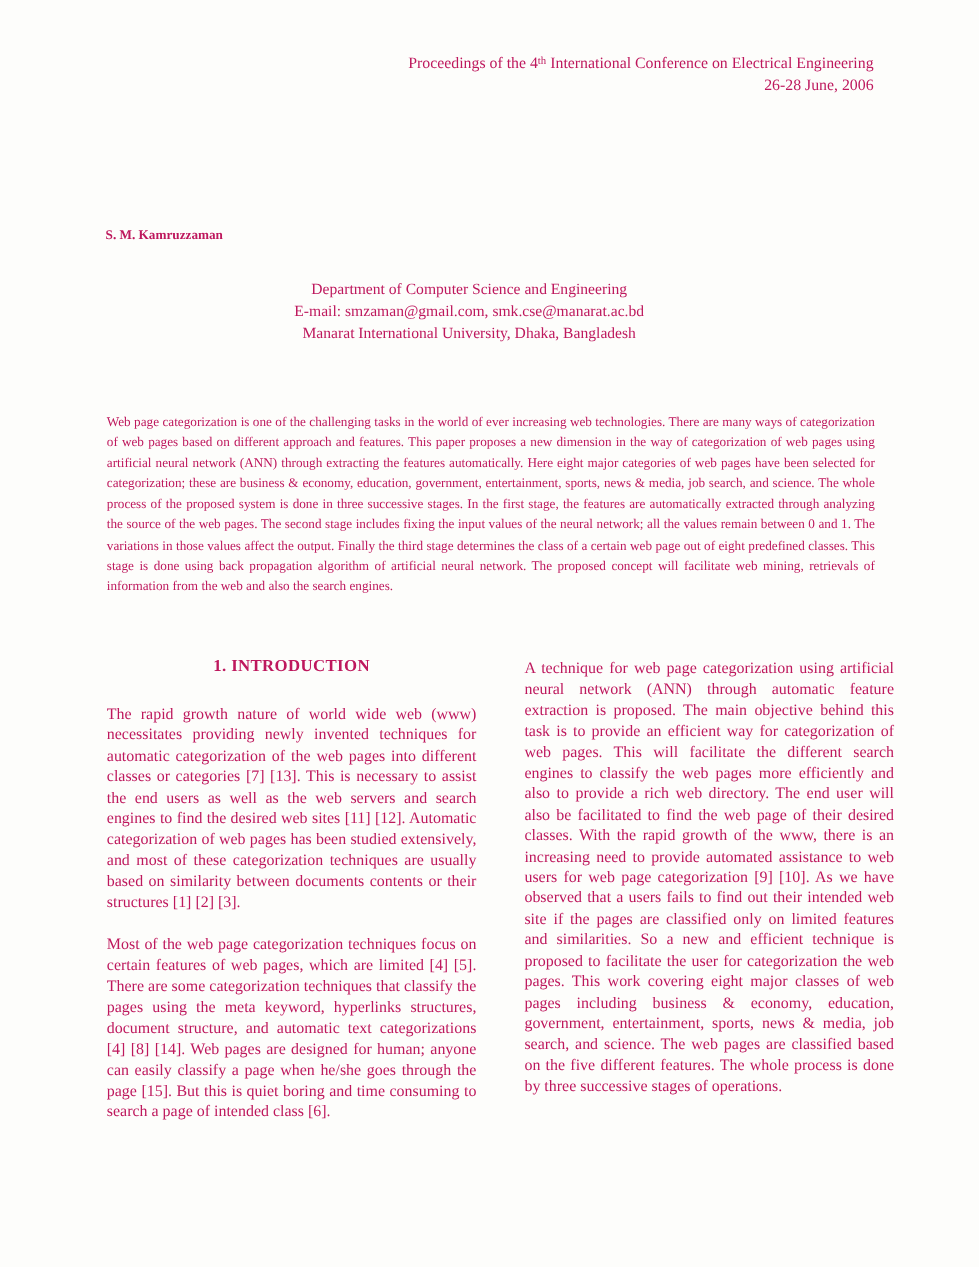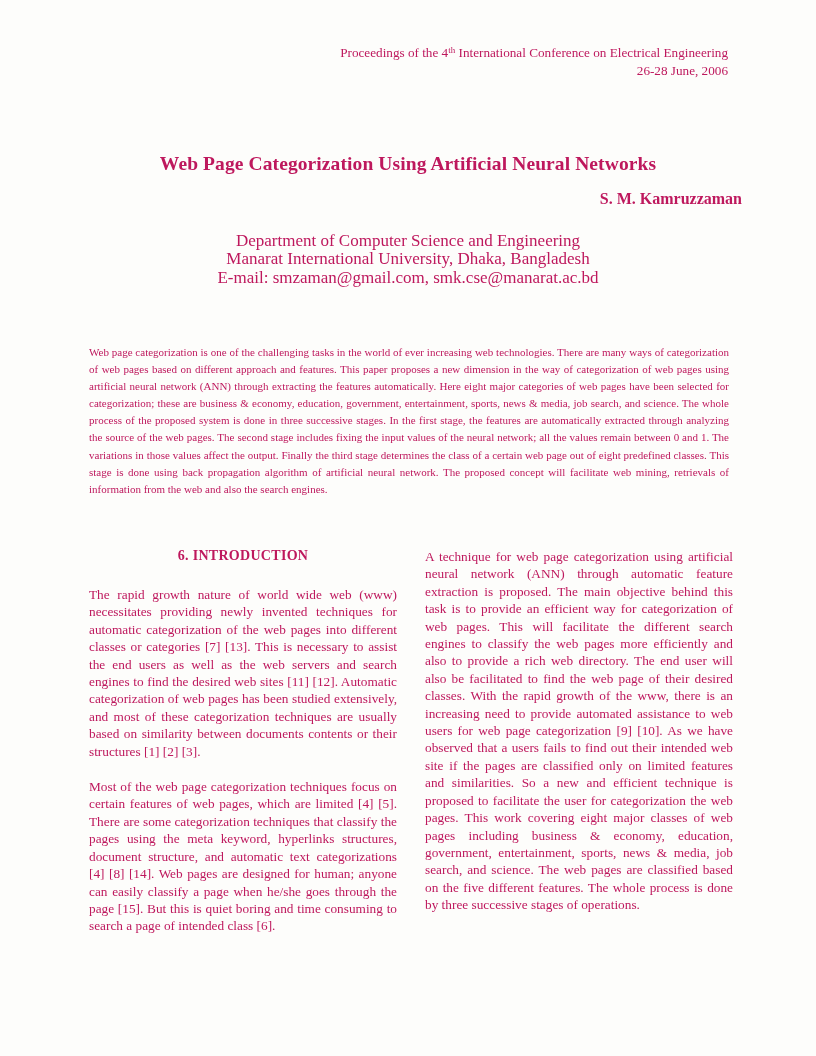--- a/index.html
+++ b/index.html
@@ -41,34 +41,34 @@
     left: 88px;
     top: 140px;
     width: 640px;
     text-align: center;
     font-size: 19.5px;
     font-weight: bold;
     letter-spacing: 0.1px;
   }
   .author {
     position: absolute;
-    left: 102px;
+    left: 88px;
     top: 190px;
     width: 640px;
-    text-align: right;
-    font-size: 16px;
+    text-align: left;
+    font-size: 11px;
     font-weight: bold;
   }
   .affiliation {
     position: absolute;
-    left: 88px;
+    left: 71px;
     top: 232px;
     width: 640px;
     text-align: center;
-    font-size: 17px;
+    font-size: 13px;
     line-height: 18.3px;
   }
   .affiliation .line { display: block; }
 
   
   .abstract-heading {
     position: absolute;
     left: 88px;
     top: 311px;
     width: 640px;
@@ -96,21 +96,21 @@
     top: 548px;
     width: 640px;
     height: 420px;
   }
   .col {
     position: absolute;
     top: 0;
     width: 308px;
   }
   .col-left  { left: 0; }
-  .col-right { left: 336px; }
+  .col-right { left: 348px; }
 
   .section-heading {
     text-align: center;
     font-size: 14px;
     font-weight: bold;
     margin: 0 0 22px 0;
     letter-spacing: 0.3px;
   }
   .para {
     margin: 0 0 18px 0;
@@ -125,35 +125,34 @@
 </head>
 <body>
 
 <div class="page">
 
   <div class="conf-header">
     <span class="line"><span>Proceedings of the 4</span><sup>th</sup><span> International Conference on Electrical Engineering</span></span>
     <span class="line">26-28 June, 2006</span>
   </div>
 
-  <h1 class="paper-title">Web Page Categorization Using Artificial Neural Networks</h1>
 
   <div class="author">S. M. Kamruzzaman</div>
 
   <div class="affiliation">
     <span class="line">Department of Computer Science and Engineering</span>
+    <span class="line">E-mail: smzaman@gmail.com, smk.cse@manarat.ac.bd</span>
     <span class="line">Manarat International University, Dhaka, Bangladesh</span>
-    <span class="line">E-mail: smzaman@gmail.com, smk.cse@manarat.ac.bd</span>
   </div>
 
   <div class="abstract-body">Web page categorization is one of the challenging tasks in the world of ever increasing web technologies. There are many ways of categorization of  web pages based on different approach and features. This paper proposes a new dimension in the way of categorization of web pages using artificial neural network (ANN) through extracting the features automatically. Here eight major categories of web pages have been selected for categorization; these are business &amp; economy, education, government, entertainment, sports, news &amp; media, job search, and science. The whole process of the proposed system is done in three successive stages. In the first stage, the features are automatically extracted through analyzing the source of the web pages. The second stage includes fixing the input values of the neural network; all the values remain between 0 and 1. The variations in those values affect the output. Finally the third stage determines the class of a certain web page out of eight predefined classes. This stage is done using back propagation algorithm of artificial neural network. The proposed concept will facilitate web mining, retrievals of information from the web and also the search engines.</div>
 
   <div class="columns">
     <div class="col col-left">
-      <h2 class="section-heading">6. INTRODUCTION</h2>
+      <h2 class="section-heading">1. INTRODUCTION</h2>
       <p class="para">The rapid growth nature of world wide web (www) necessitates providing newly invented techniques for automatic categorization of the web pages into different classes or categories [7] [13]. This is necessary to assist the end users as well as the web servers and search engines to find the desired web sites [11] [12]. Automatic categorization of web pages has been studied extensively, and most of these categorization techniques are usually based on similarity between documents contents or their structures [1] [2] [3].</p>
       <p class="para">Most of the web page categorization techniques focus on certain features of web pages, which are limited [4] [5]. There are some categorization techniques that classify the pages using the meta keyword, hyperlinks structures, document structure, and automatic text categorizations [4] [8] [14]. Web pages are designed for human; anyone can easily classify a page when he/she goes through the page [15]. But this is quiet boring and time consuming to search a page of intended class [6].</p>
     </div>
     <div class="col col-right">
       <p class="para">A technique for web page categorization using artificial neural network (ANN) through automatic feature extraction is proposed. The main objective behind this task is to provide an efficient way for categorization of web pages. This will facilitate the different search engines to classify the web pages more efficiently and also to provide a rich web directory. The end user will also be facilitated to find the web page of their desired classes. With the rapid growth of the www, there is an increasing need to provide automated assistance to web users for web page categorization [9] [10]. As we have observed that a users fails to find out their intended web site if the pages are classified only on limited features and similarities. So a new and efficient technique is proposed to facilitate the user for categorization the web pages. This work covering eight major classes of web pages including business &amp; economy, education, government, entertainment, sports, news &amp; media, job search, and science. The web pages are classified based on the five different features. The whole process is done by three successive stages of operations.</p>
     </div>
   </div>
 
 </div>
 

